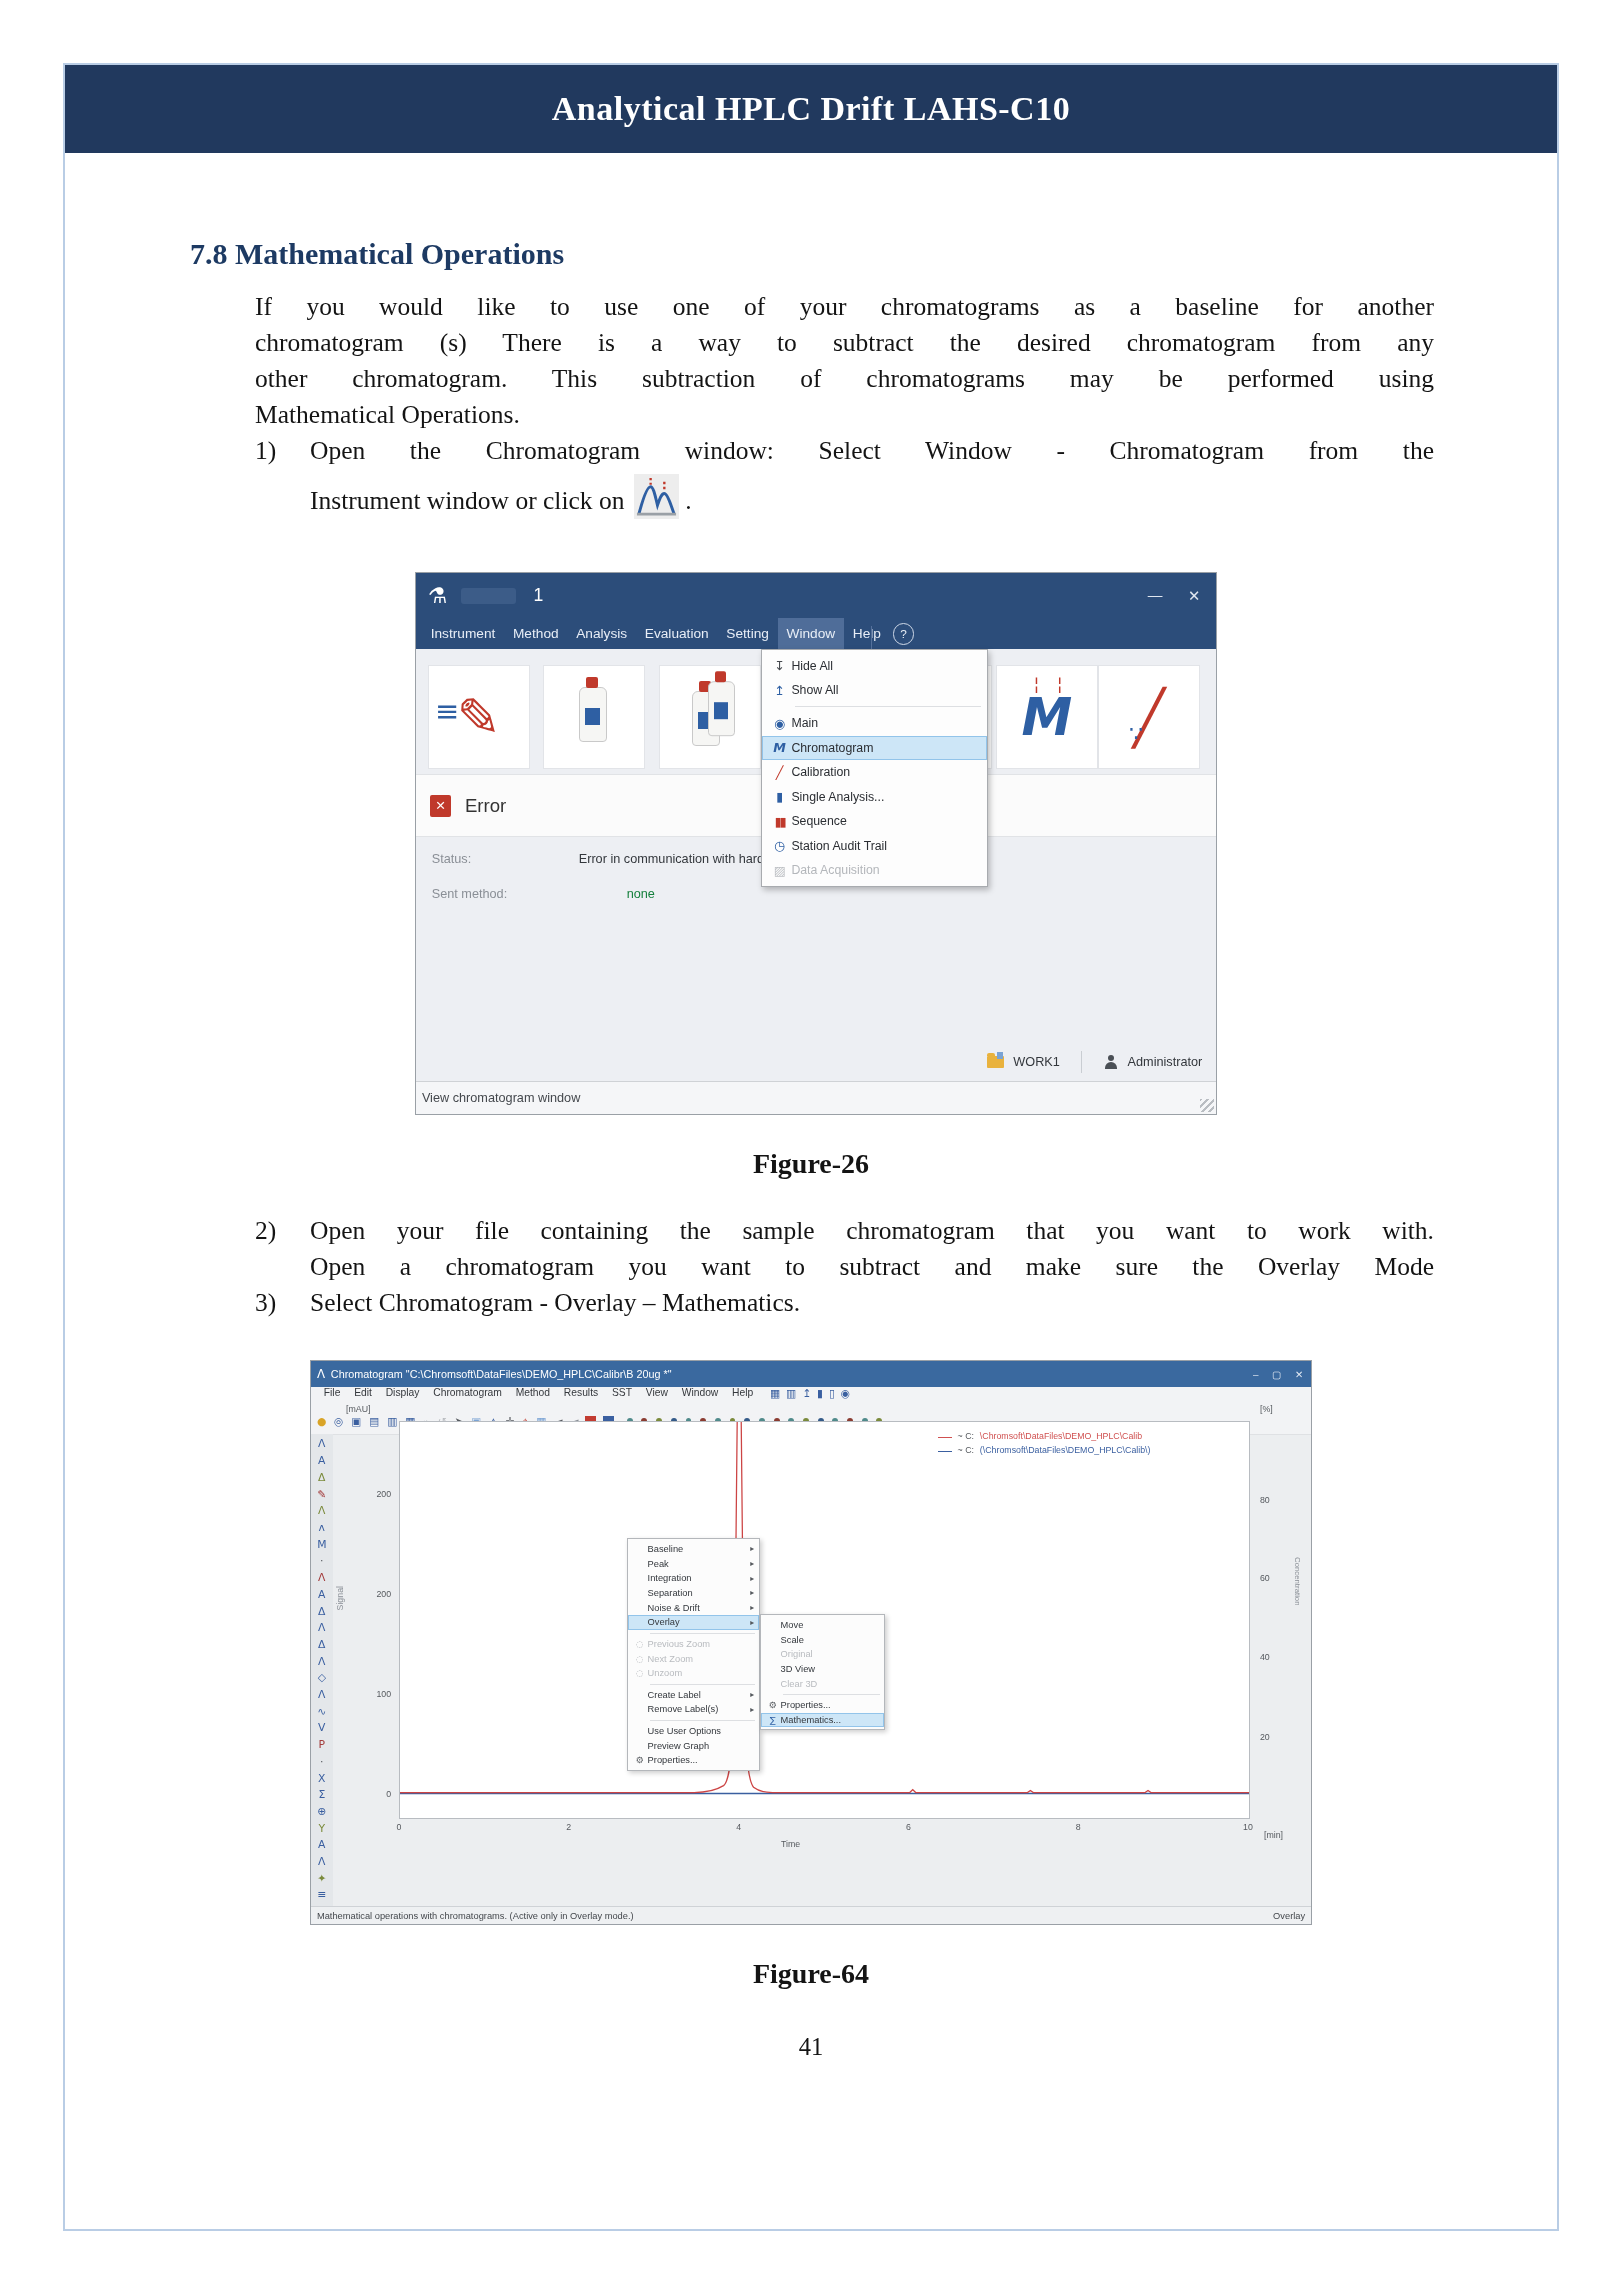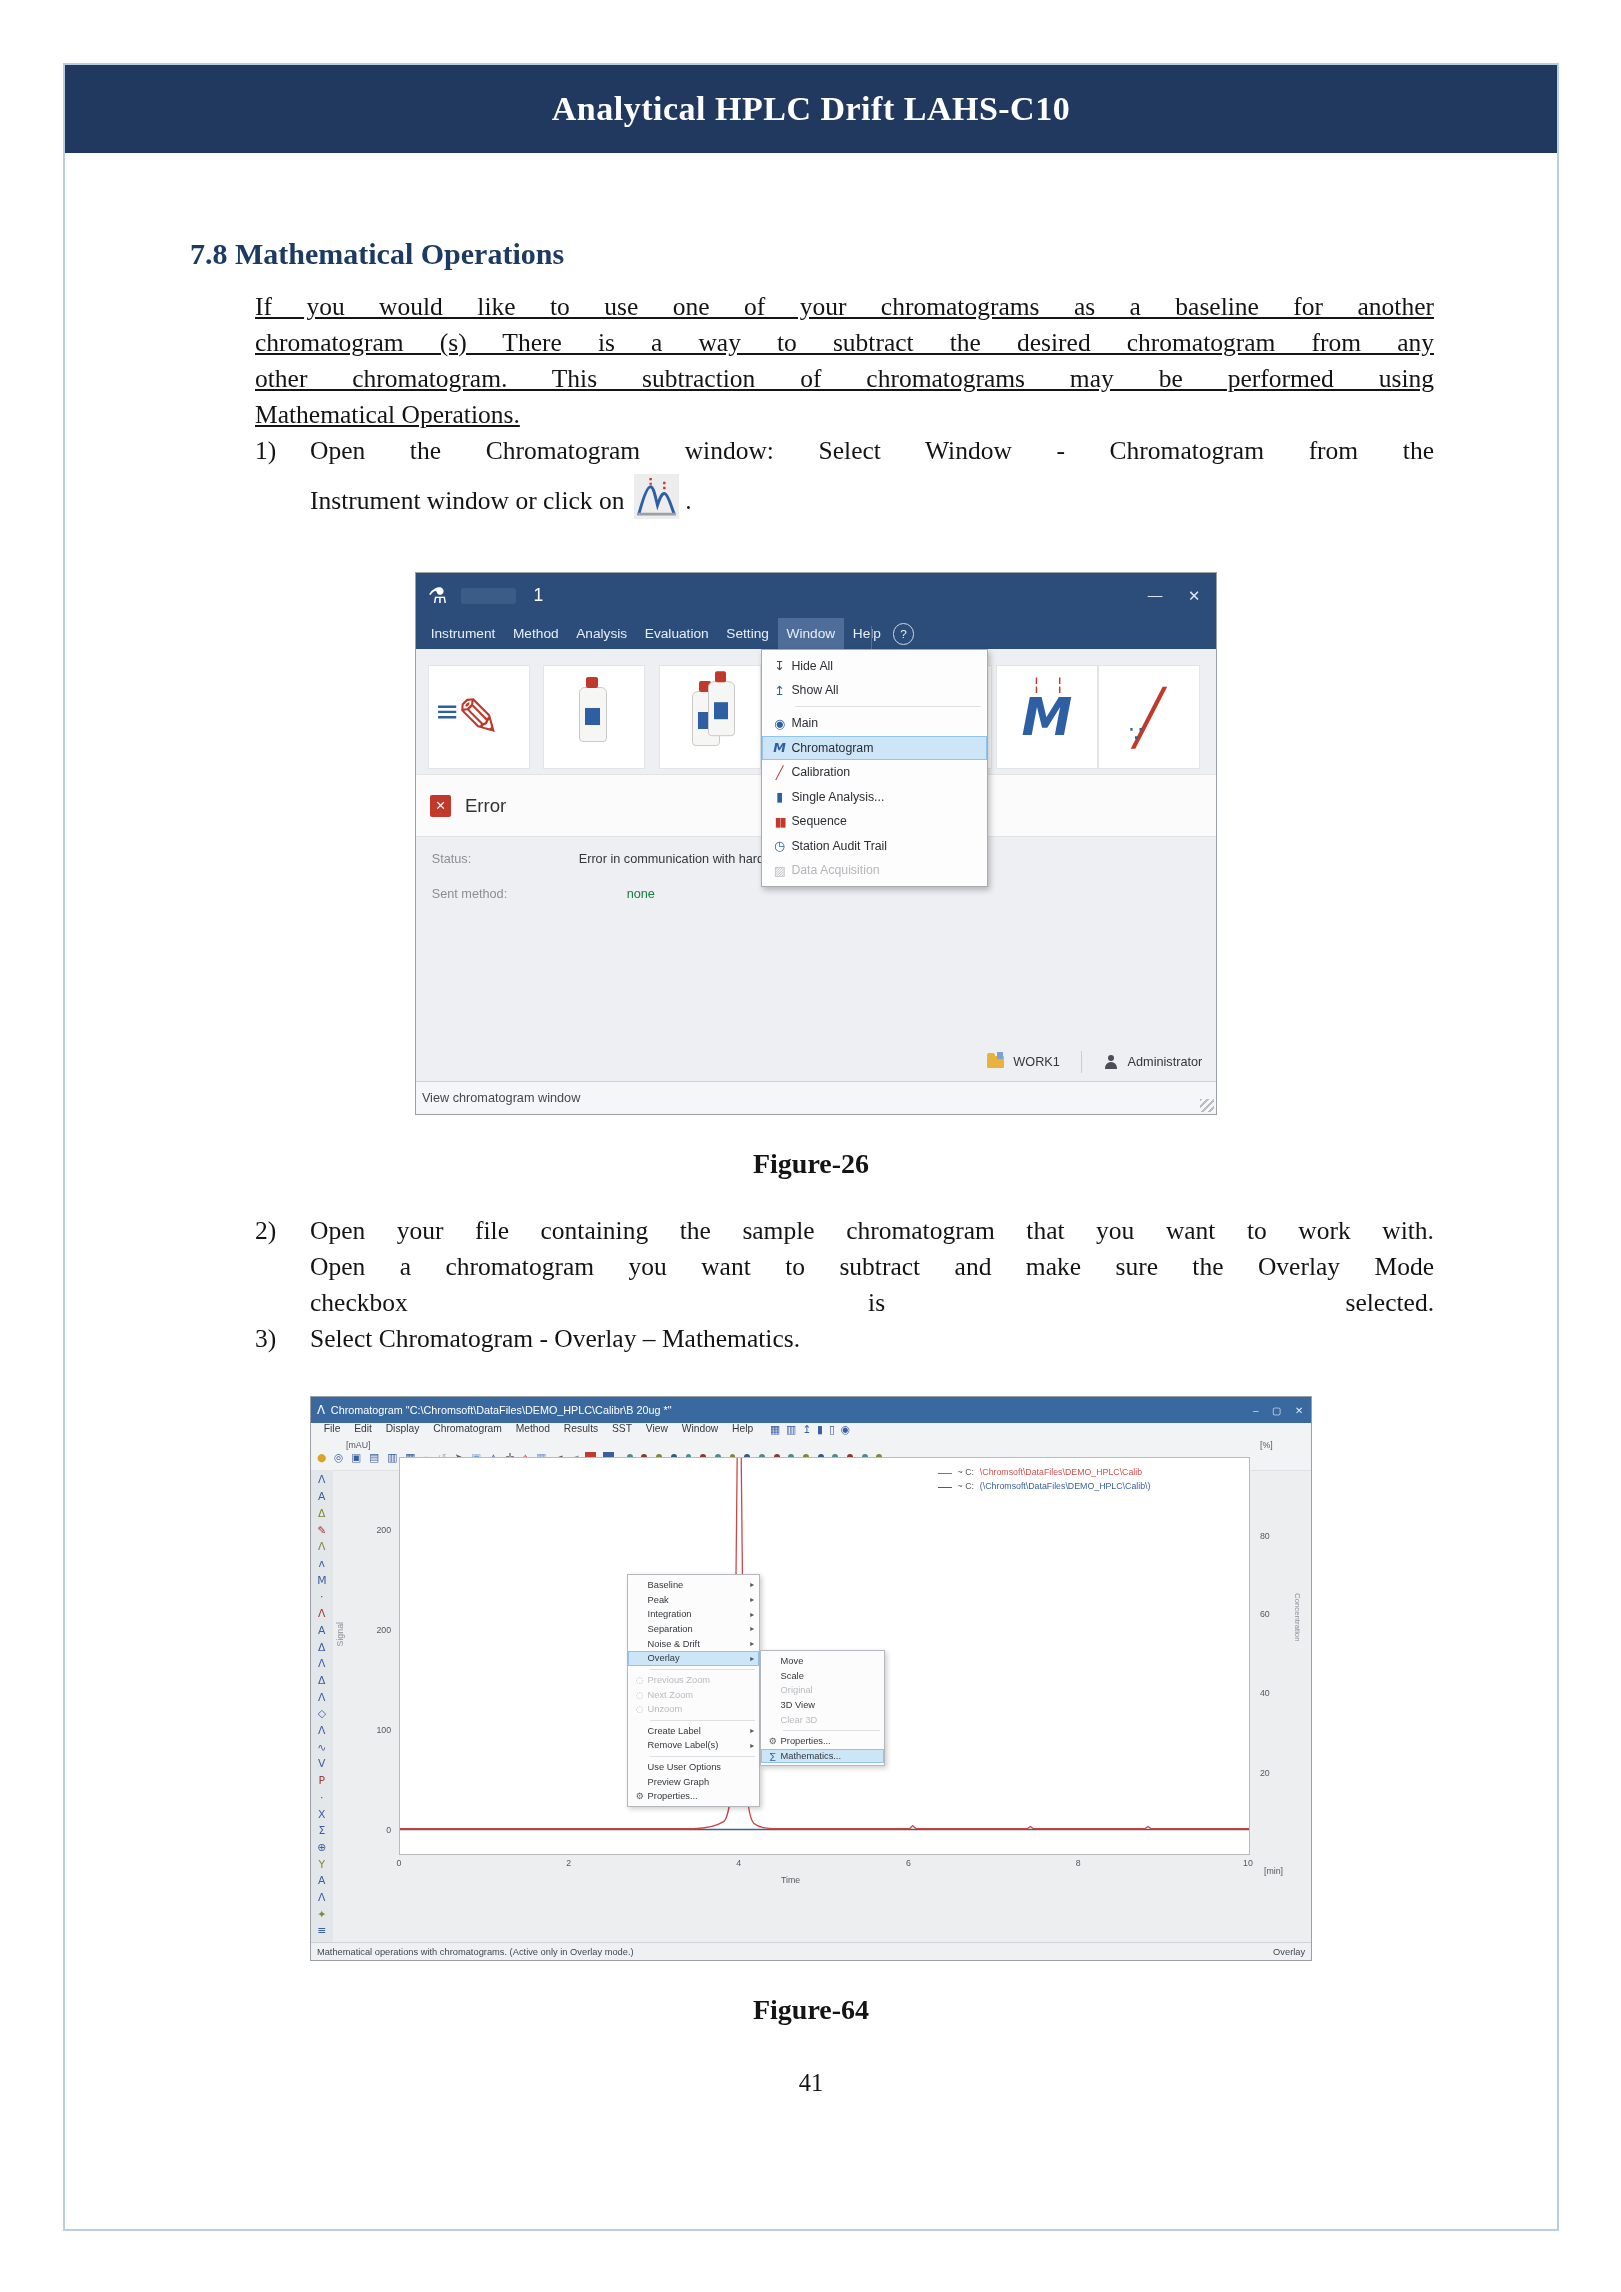--- a/index.html
+++ b/index.html
@@ -8,21 +8,21 @@
   .page{position:absolute;left:63px;top:63px;width:1492px;height:2164px;
         border:2px solid #b9cde5;background:#fff;}
 
   
   .doc-header{height:88px;background:#21395e;display:flex;align-items:center;justify-content:center;}
   .doc-header .title{color:#fff;font-size:34px;font-weight:bold;letter-spacing:0.5px;}
 
   .section-heading{margin:84px 0 0 125px;font-size:30px;font-weight:bold;color:#1d3a63;}
 
   .body-text{margin:17.6px 123px 0 190px;font-size:25.5px;line-height:36px;}
-  .body-text .jl{text-align:justify;text-align-last:justify;text-decoration:underline;}
+  .body-text .jl{text-align:justify;text-align-last:justify;}
   .body-text .jl:last-of-type{text-align-last:left;}
 
   .steps{margin:0 123px 0 190px;font-size:25.5px;line-height:36px;}
   .step{display:flex;}
   .step-num{width:55px;flex:none;}
   .step-body{flex:1;}
   .jline{text-align:justify;text-align-last:justify;}
   .icon-line{margin-top:5.9px;display:flex;align-items:flex-end;}
   .inline-icon{display:inline-block;width:45px;height:45px;background:#ededed;
                margin:0 5.9px 0 9.8px;}
@@ -381,21 +381,20 @@
 
   <div class="fig-caption">Figure-26</div>
 
   <div class="steps" style="margin-top:33px;">
     <div class="step">
       <div class="step-num">2)</div>
       <div class="step-body">
 
       <div class="jl-step jline">Open your file containing the sample chromatogram that you want to work with.</div>
           <div class="jl-step jline">Open a chromatogram you want to subtract and make sure the Overlay Mode</div>
-          <div class="jl-step jline">checkbox is selected.</div>
         </div>
     </div>
     <div class="step">
       <div class="step-num">3)</div>
       <div class="step-body">Select Chromatogram - Overlay – Mathematics.</div>
     </div>
   </div>
 
   <div class="fig64">
     <div class="f64-titlebar">

